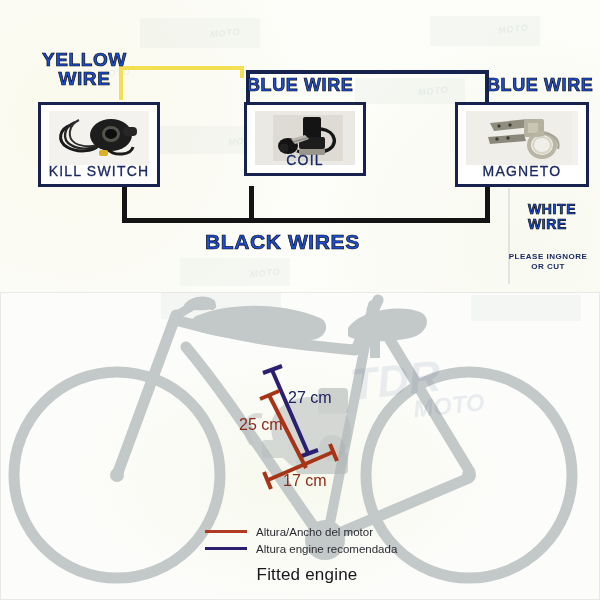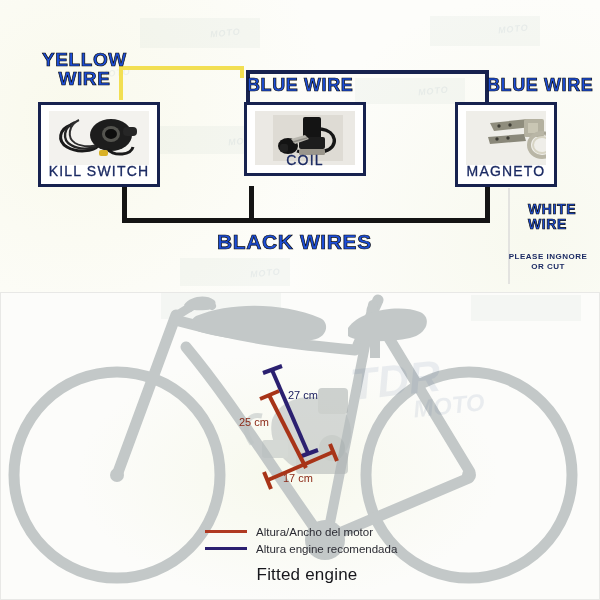--- a/index.html
+++ b/index.html
@@ -103,21 +103,21 @@
     font-weight: bold;
     color: #1d4ed8;
     letter-spacing: 0.6px;
     line-height: 1.02;
     white-space: pre-line;
     -webkit-text-stroke: 0.7px #090909;
   }
   #label-yellow { left: 42px;  top: 50px;  font-size: 19px; text-align: center; }
   #label-blue-1 { left: 247px; top: 76px;  font-size: 18px; }
   #label-blue-2 { left: 487px; top: 76px;  font-size: 18px; }
-  #label-black  { left: 205px; top: 231px; font-size: 21px; margin-left: 12px; }
+  #label-black  { left: 205px; top: 231px; font-size: 21px; }
   #label-white  { left: 528px; top: 202px; font-size: 14px; text-align: left; line-height: 1.05; }
   #label-white-note {
     position: absolute;
     left: 500px;
     top: 252px;
     width: 96px;
     text-align: center;
     font-family: Liberation Sans, sans-serif;
     font-weight: bold;
     font-size: 8px;
@@ -144,21 +144,21 @@
     left: 0; top: 0; right: 0; bottom: 0;
     background:
       radial-gradient(ellipse at 48% 60%, rgba(243,246,226,0.55) 0%, rgba(255,255,255,0) 48%);
     pointer-events: none;
   }
   #bike-svg { position: absolute; left: 0; top: 0; }
 
   .dim-text {
     position: absolute;
     font-family: "Liberation Sans", sans-serif;
-    font-size: 11px;
+    font-size: 16px;
     white-space: nowrap;
   }
   #dim-27 { left: 288px; top: 389px; color: #1d2060; }
   #dim-25 { left: 239px; top: 416px; color: #8c2a18; }
   #dim-17 { left: 283px; top: 472px; color: #8c2a18; }
 
   
   #legend {
     position: absolute;
     left: 205px;
@@ -266,21 +266,21 @@
           <path d="M36 28 L50 24 L54 28 L40 33 Z" fill="#b8b6ae"></path>
           <path d="M38 31 L52 27" stroke="#8d8b84" stroke-width="1.4"></path>
 
           <path d="M66 18 C82 20 84 36 70 40 C58 43 48 42 42 40" stroke="#161616" stroke-width="3.4" fill="none"></path>
           <rect x="44" y="38" width="26" height="6" rx="1.5" fill="#9a968c"></rect>
         </svg>
       </div>
       <div class="comp-label">COIL</div>
     </div>
 
-    <div class="comp-box" style="left:455px; top:102px; width:102px; height:85px;">
+    <div class="comp-box" style="left:455px; top:102px; width:134px; height:85px;">
       <div class="comp-photo">
         <svg width="106" height="54" viewBox="0 0 106 54">
           <rect x="0" y="0" width="106" height="54" fill="#efeee9"></rect>
 
           <path d="M24 12 L62 8 L66 16 L28 20 Z" fill="#8f8d7d"></path>
           <circle cx="33" cy="15" r="1.7" fill="#3c3b33"></circle>
           <circle cx="44" cy="14" r="1.7" fill="#3c3b33"></circle>
 
           <rect x="58" y="8" width="20" height="18" rx="2" fill="#b4b1a0"></rect>
           <rect x="62" y="12" width="10" height="10" fill="#c9c6b4"></rect>

